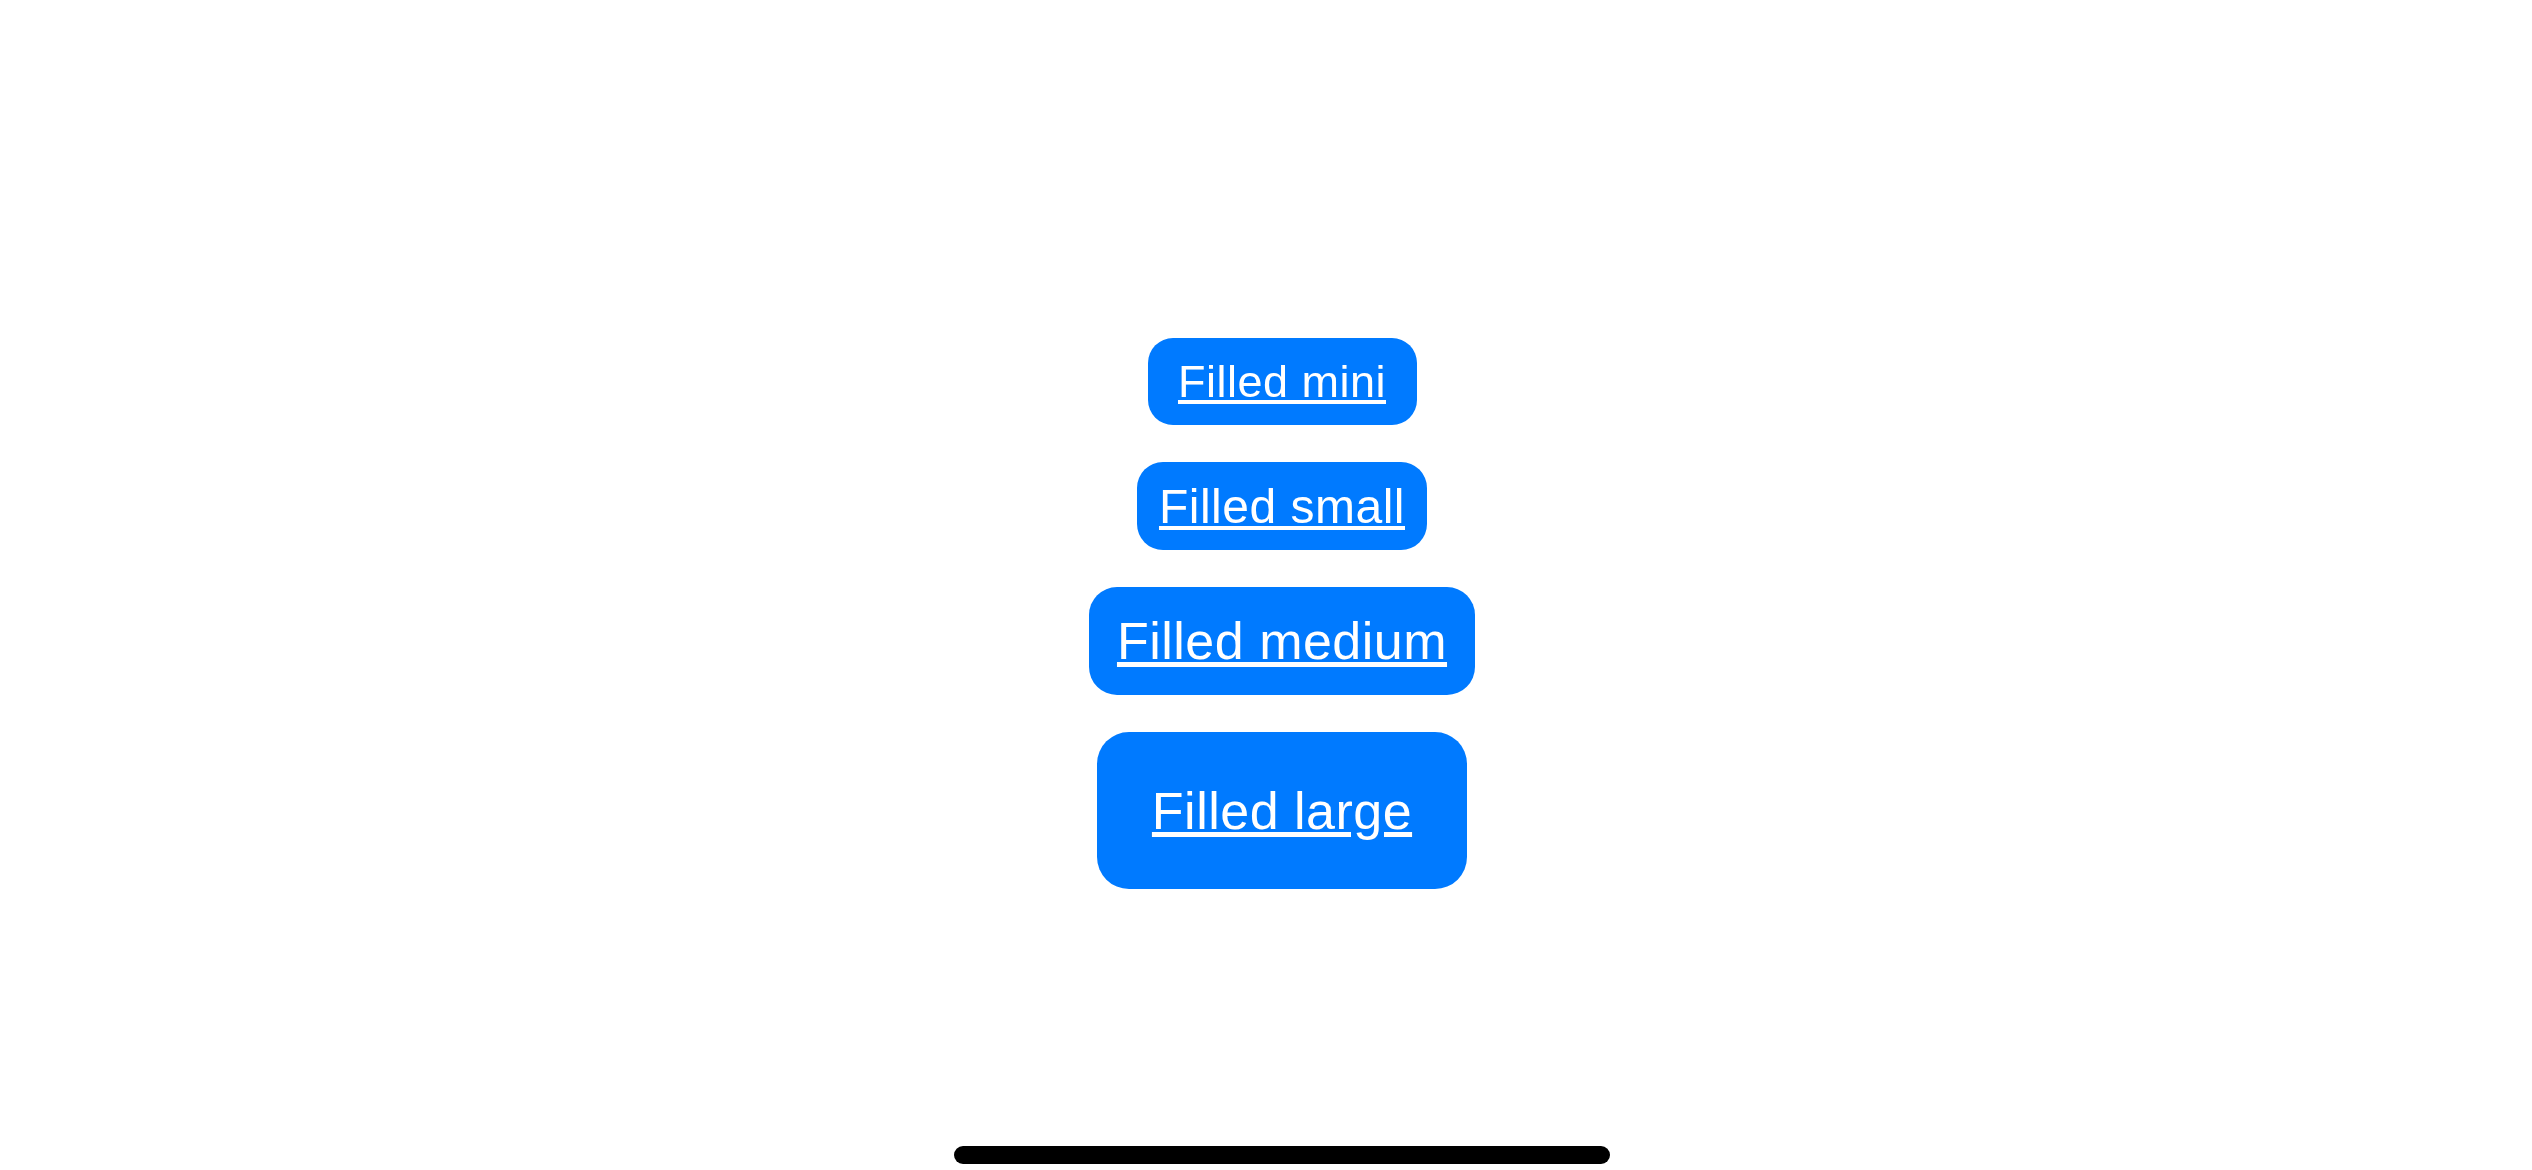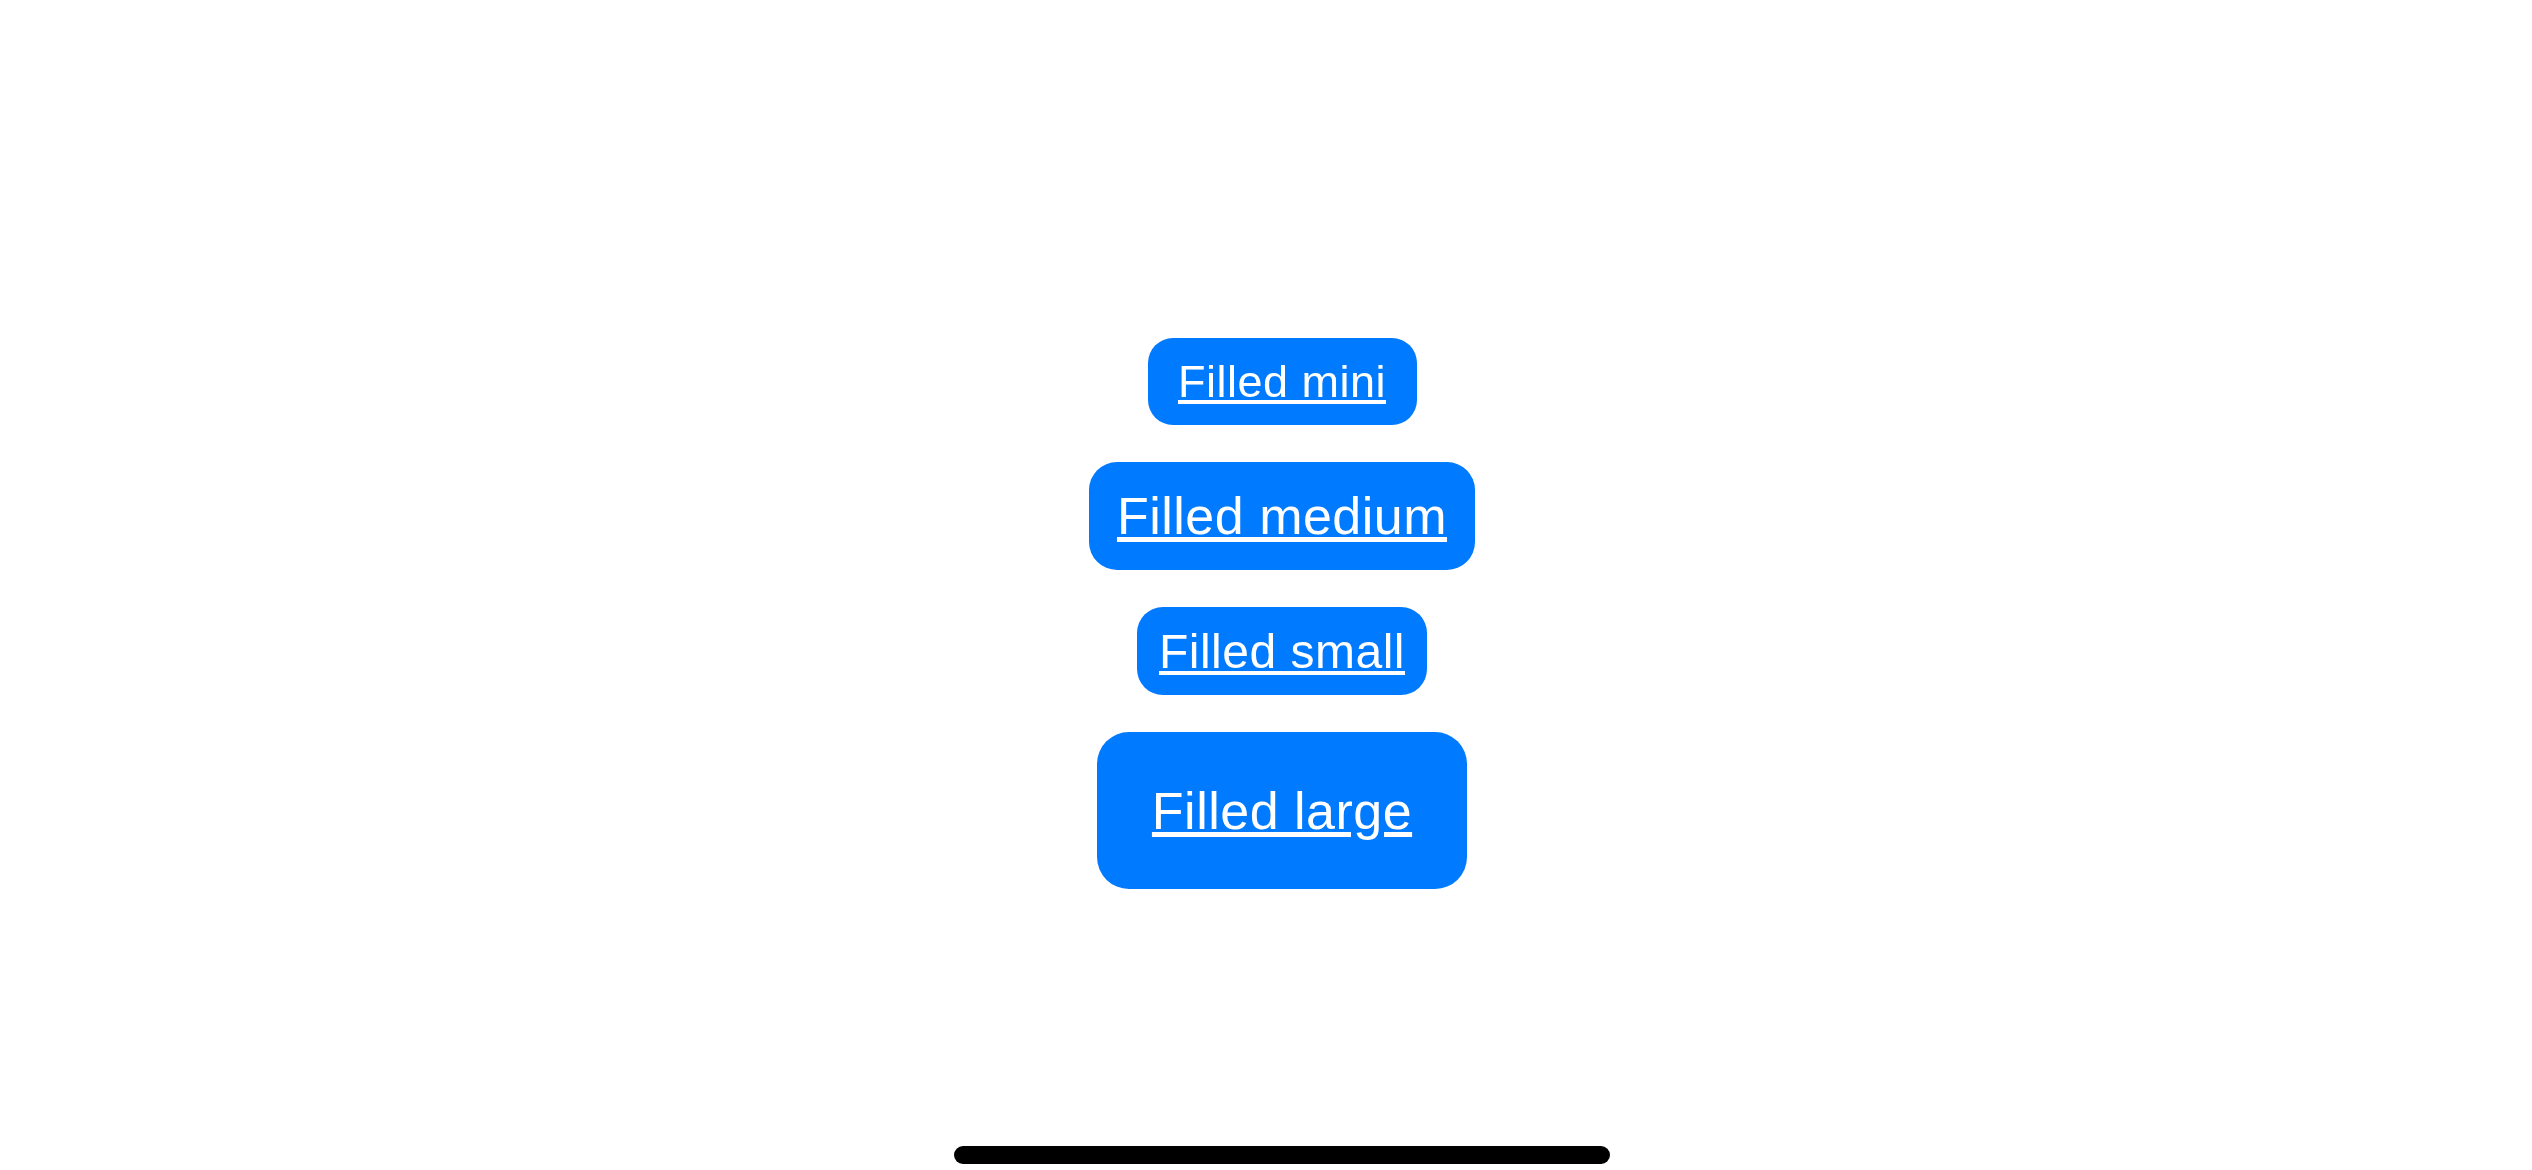--- a/index.html
+++ b/index.html
@@ -61,22 +61,22 @@
   }
 </style>
 </head>
 <body>
 
 <div class="screen">
 
   <div class="button-stack">
     <button class="filled-btn btn-mini">Filled mini</button>
 
+    <button class="filled-btn btn-small">Filled small</button>
+
     <button class="filled-btn btn-medium">Filled medium</button>
-
-    <button class="filled-btn btn-small">Filled small</button>
 
     <button class="filled-btn btn-large">Filled large</button>
   </div>
 
   <div class="home-indicator"></div>
 
 </div>
 
 </body></html>

